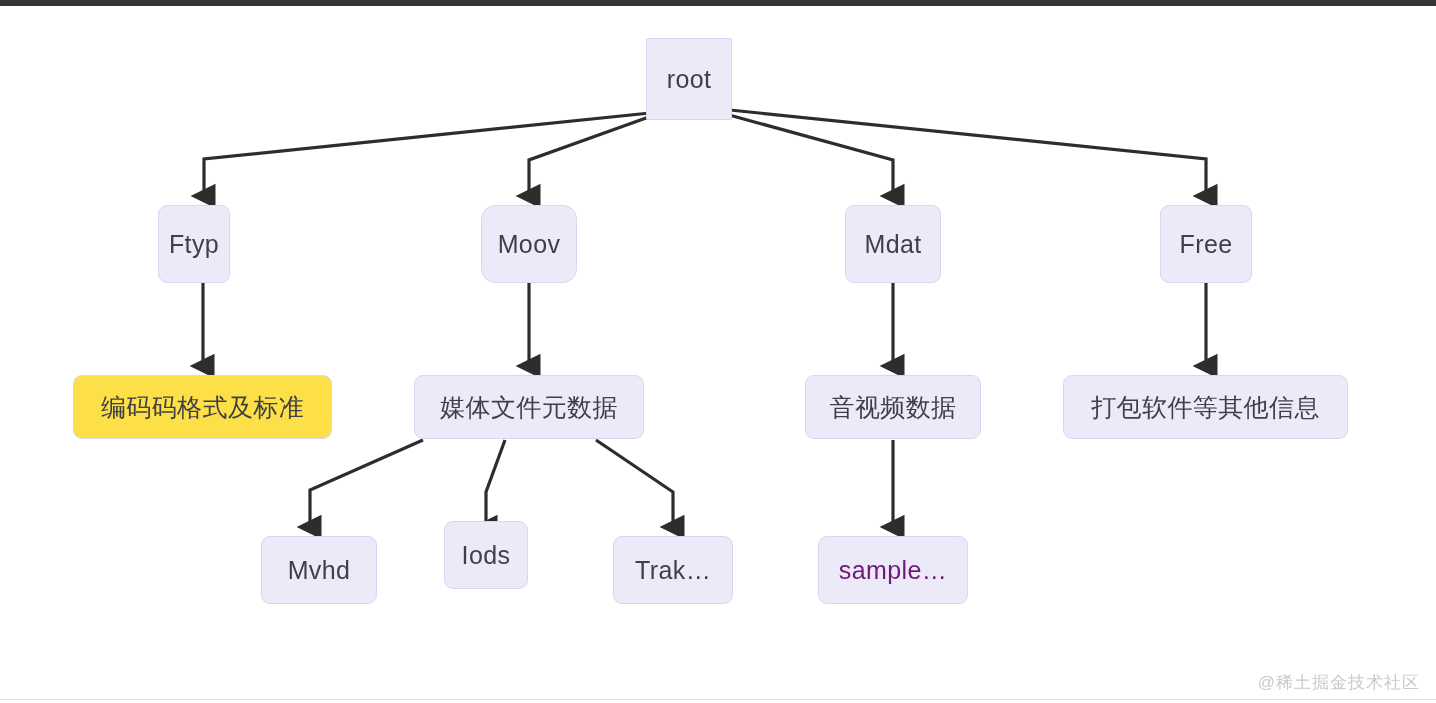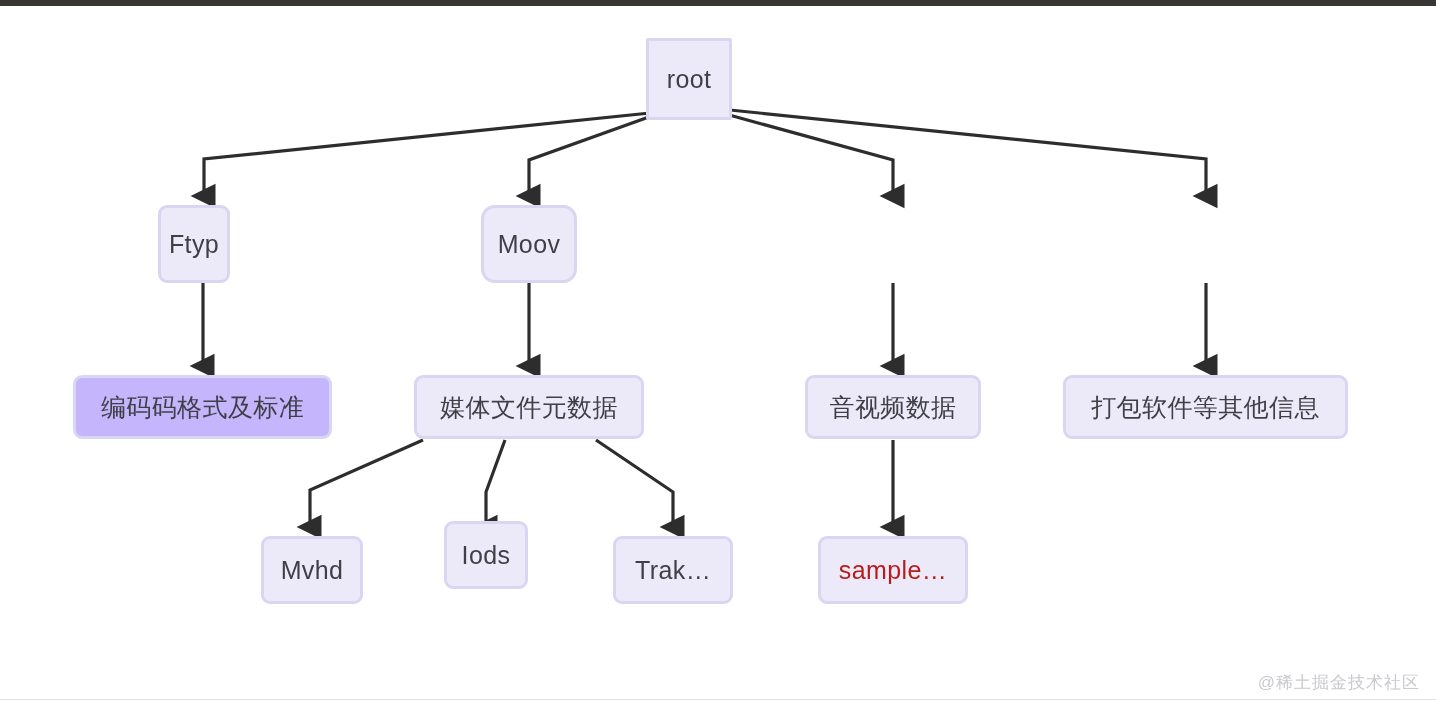--- a/index.html
+++ b/index.html
@@ -39,21 +39,21 @@
     position: absolute;
     left: 0; top: 0;
     width: 1436px;
     height: 703px;
     pointer-events: none;
   }
   .node {
     position: absolute;
     box-sizing: border-box;
     background: #ECEAF9;
-    border: 3px solid #1d4ed8;
+    border: 1px solid #1d4ed8;
     border-radius: 9px;
     display: flex;
     align-items: center;
     justify-content: center;
     color: #3f3f46;
     letter-spacing: 0.4px;
     white-space: nowrap;
   }
   .node.sharp {
     border-radius: 2px;
@@ -108,43 +108,49 @@
   <div class="node sharp lvl0" style="left: 646px; top: 38px; width: 86px; height: 82px; background: rgb(236, 234, 249); border-color: rgb(217, 214, 242); color: rgb(63, 63, 70);">
     <span class="label">root</span>
   </div>
 
   <div class="node lvl1" style="left: 158px; top: 205px; width: 72px; height: 78px; background: rgb(236, 234, 249); border-color: rgb(217, 214, 242); color: rgb(63, 63, 70);">
     <span class="label">Ftyp</span>
   </div>
   <div class="node lvl1" style="left: 481px; top: 205px; width: 96px; height: 78px; background: rgb(236, 234, 249); border-color: rgb(217, 214, 242); color: rgb(63, 63, 70); border-radius: 14px;">
     <span class="label">Moov</span>
   </div>
+  <div class="node lvl1" style="left: 845px; top: 205px; width: 96px; height: 78px; background: rgb(236, 234, 249); border-color: rgb(217, 214, 242); color: rgb(63, 63, 70);">
+    <span class="label">Mdat</span>
+  </div>
+  <div class="node lvl1" style="left: 1160px; top: 205px; width: 92px; height: 78px; background: rgb(236, 234, 249); border-color: rgb(217, 214, 242); color: rgb(63, 63, 70);">
+    <span class="label">Free</span>
+  </div>
 
-  <div class="node lvl2" style="left: 73px; top: 375px; width: 259px; height: 64px; background: #c4b5fd; border-color: rgb(217, 214, 242); color: rgb(63, 63, 70);">
+  <div class="node lvl2" style="left: 73px; top: 375px; width: 259px; height: 64px; background: #fde047; border-color: rgb(217, 214, 242); color: rgb(63, 63, 70);">
     <span class="label">编码码格式及标准</span>
   </div>
   <div class="node lvl2" style="left: 414px; top: 375px; width: 230px; height: 64px; background: rgb(236, 234, 249); border-color: rgb(217, 214, 242); color: rgb(63, 63, 70);">
     <span class="label">媒体文件元数据</span>
   </div>
   <div class="node lvl2" style="left: 805px; top: 375px; width: 176px; height: 64px; background: rgb(236, 234, 249); border-color: rgb(217, 214, 242); color: rgb(63, 63, 70);">
     <span class="label">音视频数据</span>
   </div>
   <div class="node lvl2" style="left: 1063px; top: 375px; width: 285px; height: 64px; background: rgb(236, 234, 249); border-color: rgb(217, 214, 242); color: rgb(63, 63, 70);">
     <span class="label">打包软件等其他信息</span>
   </div>
 
-  <div class="node lvl3" style="left: 261px; top: 536px; width: 102px; height: 68px; background: rgb(236, 234, 249); border-color: rgb(217, 214, 242); color: rgb(63, 63, 70);">
+  <div class="node lvl3" style="left: 261px; top: 536px; width: 116px; height: 68px; background: rgb(236, 234, 249); border-color: rgb(217, 214, 242); color: rgb(63, 63, 70);">
     <span class="label">Mvhd</span>
   </div>
   <div class="node lvl3" style="left: 444px; top: 521px; width: 84px; height: 68px; background: rgb(236, 234, 249); border-color: rgb(217, 214, 242); color: rgb(63, 63, 70);">
     <span class="label">Iods</span>
   </div>
   <div class="node lvl3" style="left: 613px; top: 536px; width: 120px; height: 68px; background: rgb(236, 234, 249); border-color: rgb(217, 214, 242); color: rgb(63, 63, 70);">
     <span class="label">Trak…</span>
   </div>
-  <div class="node lvl3" style="left: 818px; top: 536px; width: 150px; height: 68px; background: rgb(236, 234, 249); border-color: rgb(217, 214, 242); color: #b91c1c;">
+  <div class="node lvl3" style="left: 818px; top: 536px; width: 150px; height: 68px; background: rgb(236, 234, 249); border-color: rgb(217, 214, 242); color: #701a75;">
     <span class="label">sample…</span>
   </div>
 
   <div id="watermark" style="color: rgb(201, 201, 207);">@稀土掘金技术社区</div>
 
   <div id="bottom-rule" style="background: rgb(227, 227, 229);"></div>
 </div>
 
 </body></html>

